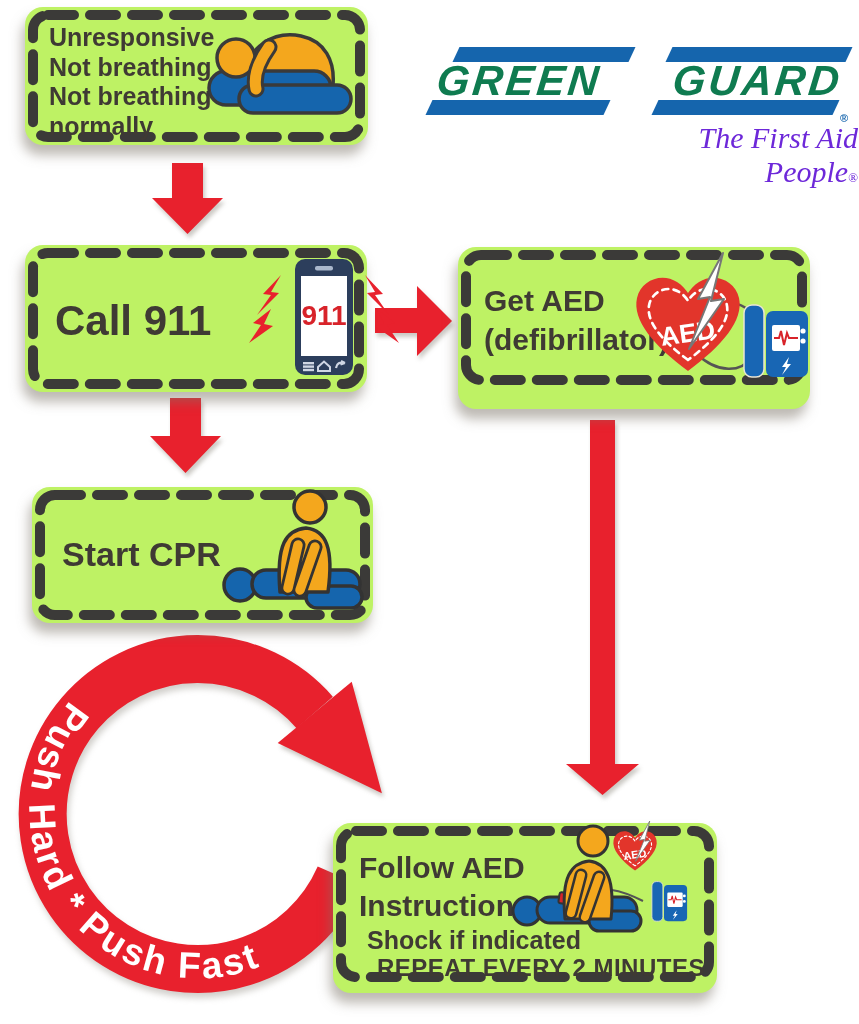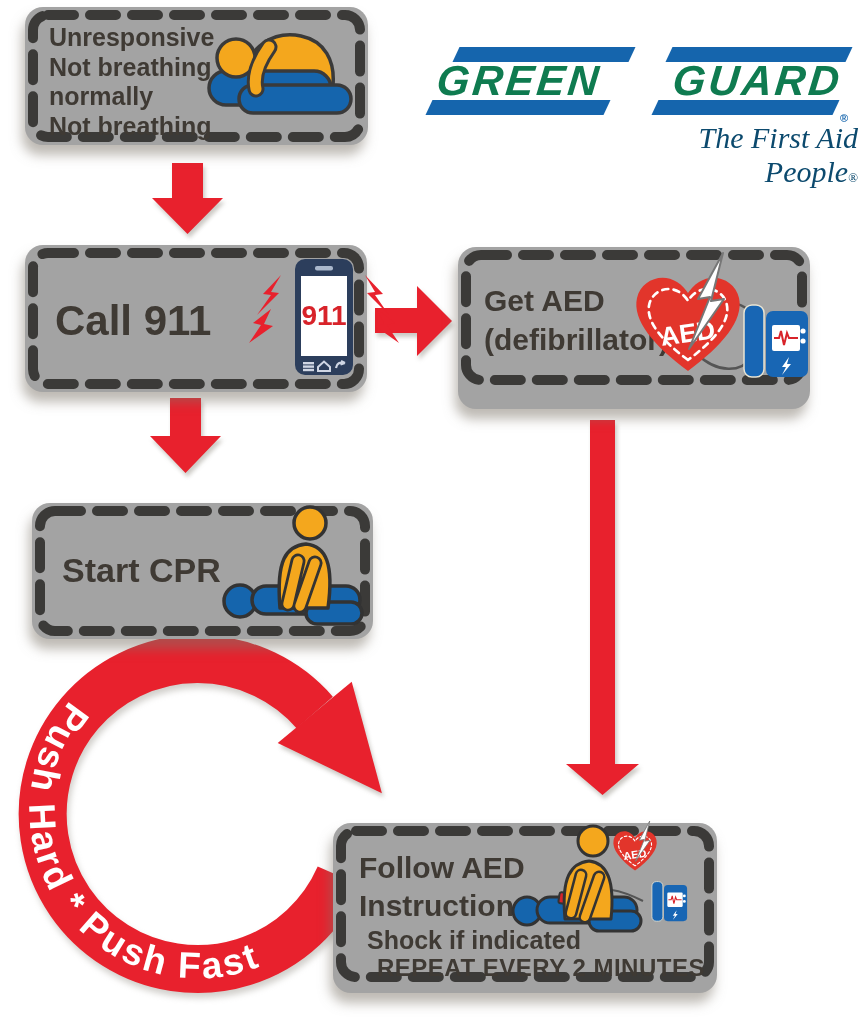--- a/index.html
+++ b/index.html
@@ -1,33 +1,33 @@
 <!DOCTYPE html>
 <html><head>
 <meta charset="utf-8">
 <style>
   html,body{margin:0;padding:0;background:#fff;}
   #canvas{position:relative;width:859px;height:1024px;background:#ffffff;overflow:hidden;
           font-family:"Liberation Sans",sans-serif;}
-  .box{position:absolute;background:#a3a3a3;border-radius:18px;
+  .box{position:absolute;background:#bef264;border-radius:18px;
        box-shadow:-3px 10px 12px rgba(125,118,105,.5);}
   .dashsvg{position:absolute;left:0;top:0;width:100%;height:100%;overflow:visible;}
   .dashsvg rect{fill:none;stroke:#3b3a38;stroke-width:10;stroke-linecap:round;}
   .boxtext{position:absolute;color:#3f3a34;font-weight:bold;}
   #arrowlayer{position:absolute;left:0;top:0;width:859px;height:1024px;overflow:visible;}
   .redshape{fill:#e8212d;filter:drop-shadow(2px 4px 2px rgba(140,135,125,.45));}
   .ringband{fill:none;stroke:#e8212d;stroke-width:48;}
   .ringtext{fill:#ffffff;font-family:"Liberation Sans",sans-serif;font-weight:bold;
             font-size:37px;letter-spacing:2.5px;}
   .iconsvg{position:absolute;overflow:visible;}
   
   .logobar{position:absolute;height:15px;background:#1565ad;transform:skewX(-25deg);}
   .logoword{position:absolute;color:#0f7b50;font-weight:bold;font-style:italic;
             font-size:42px;letter-spacing:3px;transform:skewX(-6deg);line-height:1;}
-  .tagline{position:absolute;color:#0c4a6e;font-family:"Liberation Serif",serif;
+  .tagline{position:absolute;color:#6d28d9;font-family:"Liberation Serif",serif;
            font-style:italic;font-size:30px;}
   .reg{position:absolute;color:#1565ad;font-size:11px;font-weight:bold;}
 </style>
 </head>
 <body>
 
 <div id="canvas">
 
   <div>
     <div class="logobar" style="left:456px;top:47px;width:176px;"></div>
@@ -61,22 +61,22 @@
       <textPath href="#looptextpath" startOffset="10">Push Hard * Push Fast</textPath>
     </text>
   </svg>
 
   <div class="box" style="left:25px;top:7px;width:343px;height:138px;">
     <svg class="dashsvg">
         <rect x="8" y="8" width="327" height="122" rx="15" stroke-dasharray="26 16"></rect>
       </svg>
     <div class="boxtext" style="left:24px;top:16px;width:178px;font-size:25px;line-height:1.18;">
       <div>Unresponsive</div>
+      <div>Not breathing</div>
       <div>Not breathing normally</div>
-      <div>Not breathing</div>
     </div>
     <svg class="iconsvg" style="left:178px;top:14px;" width="155" height="105" viewBox="0 0 155 105">
       <path d="M 40 64 C 42 22 74 10 98 15 C 122 20 132 40 130 64 Z" fill="#f4a71d" stroke="#3a3a3a" stroke-width="3.5" stroke-linejoin="round"></path>
       <rect x="6" y="50" width="122" height="34" rx="17" fill="#1565ad" stroke="#3a3a3a" stroke-width="3.5"></rect>
       <rect x="36" y="64" width="112" height="28" rx="14" fill="#1565ad" stroke="#3a3a3a" stroke-width="3.5"></rect>
       <circle cx="33" cy="37" r="19" fill="#f4a71d" stroke="#3a3a3a" stroke-width="3.5"></circle>
       <path d="M 66 26 C 56 40 50 54 53 68" fill="none" stroke="#3a3a3a" stroke-width="17" stroke-linecap="round"></path>
       <path d="M 66 26 C 56 40 50 54 53 68" fill="none" stroke="#f4a71d" stroke-width="11" stroke-linecap="round"></path>
     </svg>
   </div>
@@ -129,21 +129,21 @@
         <rect x="140" y="58" width="42" height="66" rx="7" fill="#1866b4"></rect>
         <rect x="146" y="72" width="28" height="26" rx="2" fill="#ffffff"></rect>
         <polyline points="148,85 153,85 155,78 158,92 161,80 163,85 172,85" stroke="#d8232a" stroke-width="2" fill="none"></polyline>
         <circle cx="177" cy="78" r="2.6" fill="#ffffff"></circle>
           <circle cx="177" cy="88" r="2.6" fill="#ffffff"></circle>
         <path d="M 163 104 L 156 114 L 160 114 L 156 122 L 165 111 L 161 111 Z" fill="#ffffff"></path>
       </g>
     </svg>
   </div>
 
-  <div class="box" style="left:32px;top:487px;width:341px;height:136px;margin-top:16px;">
+  <div class="box" style="left:32px;top:487px;width:341px;height:136px;">
     <svg class="dashsvg">
         <rect x="8" y="8" width="325" height="120" rx="15" stroke-dasharray="26 16"></rect>
       </svg>
     <div class="boxtext" style="left:30px;top:48px;font-size:34px;">Start CPR</div>
     <svg class="iconsvg" style="left:188px;top:3px;" width="155" height="130" viewBox="0 0 155 130">
       <circle cx="20" cy="95" r="16" fill="#1565ad" stroke="#333" stroke-width="3.5"></circle>
       <rect x="32" y="80" width="108" height="28" rx="14" fill="#1565ad" stroke="#333" stroke-width="3.5"></rect>
       <rect x="86" y="96" width="56" height="22" rx="11" fill="#1565ad" stroke="#333" stroke-width="3.5"></rect>
       <path d="M 60 102 C 56 54 66 40 86 38 C 106 40 114 58 108 102 Z" fill="#f4a71d" stroke="#333" stroke-width="3.5" stroke-linejoin="round"></path>
       <circle cx="90" cy="17" r="16" fill="#f4a71d" stroke="#333" stroke-width="3.5"></circle>

